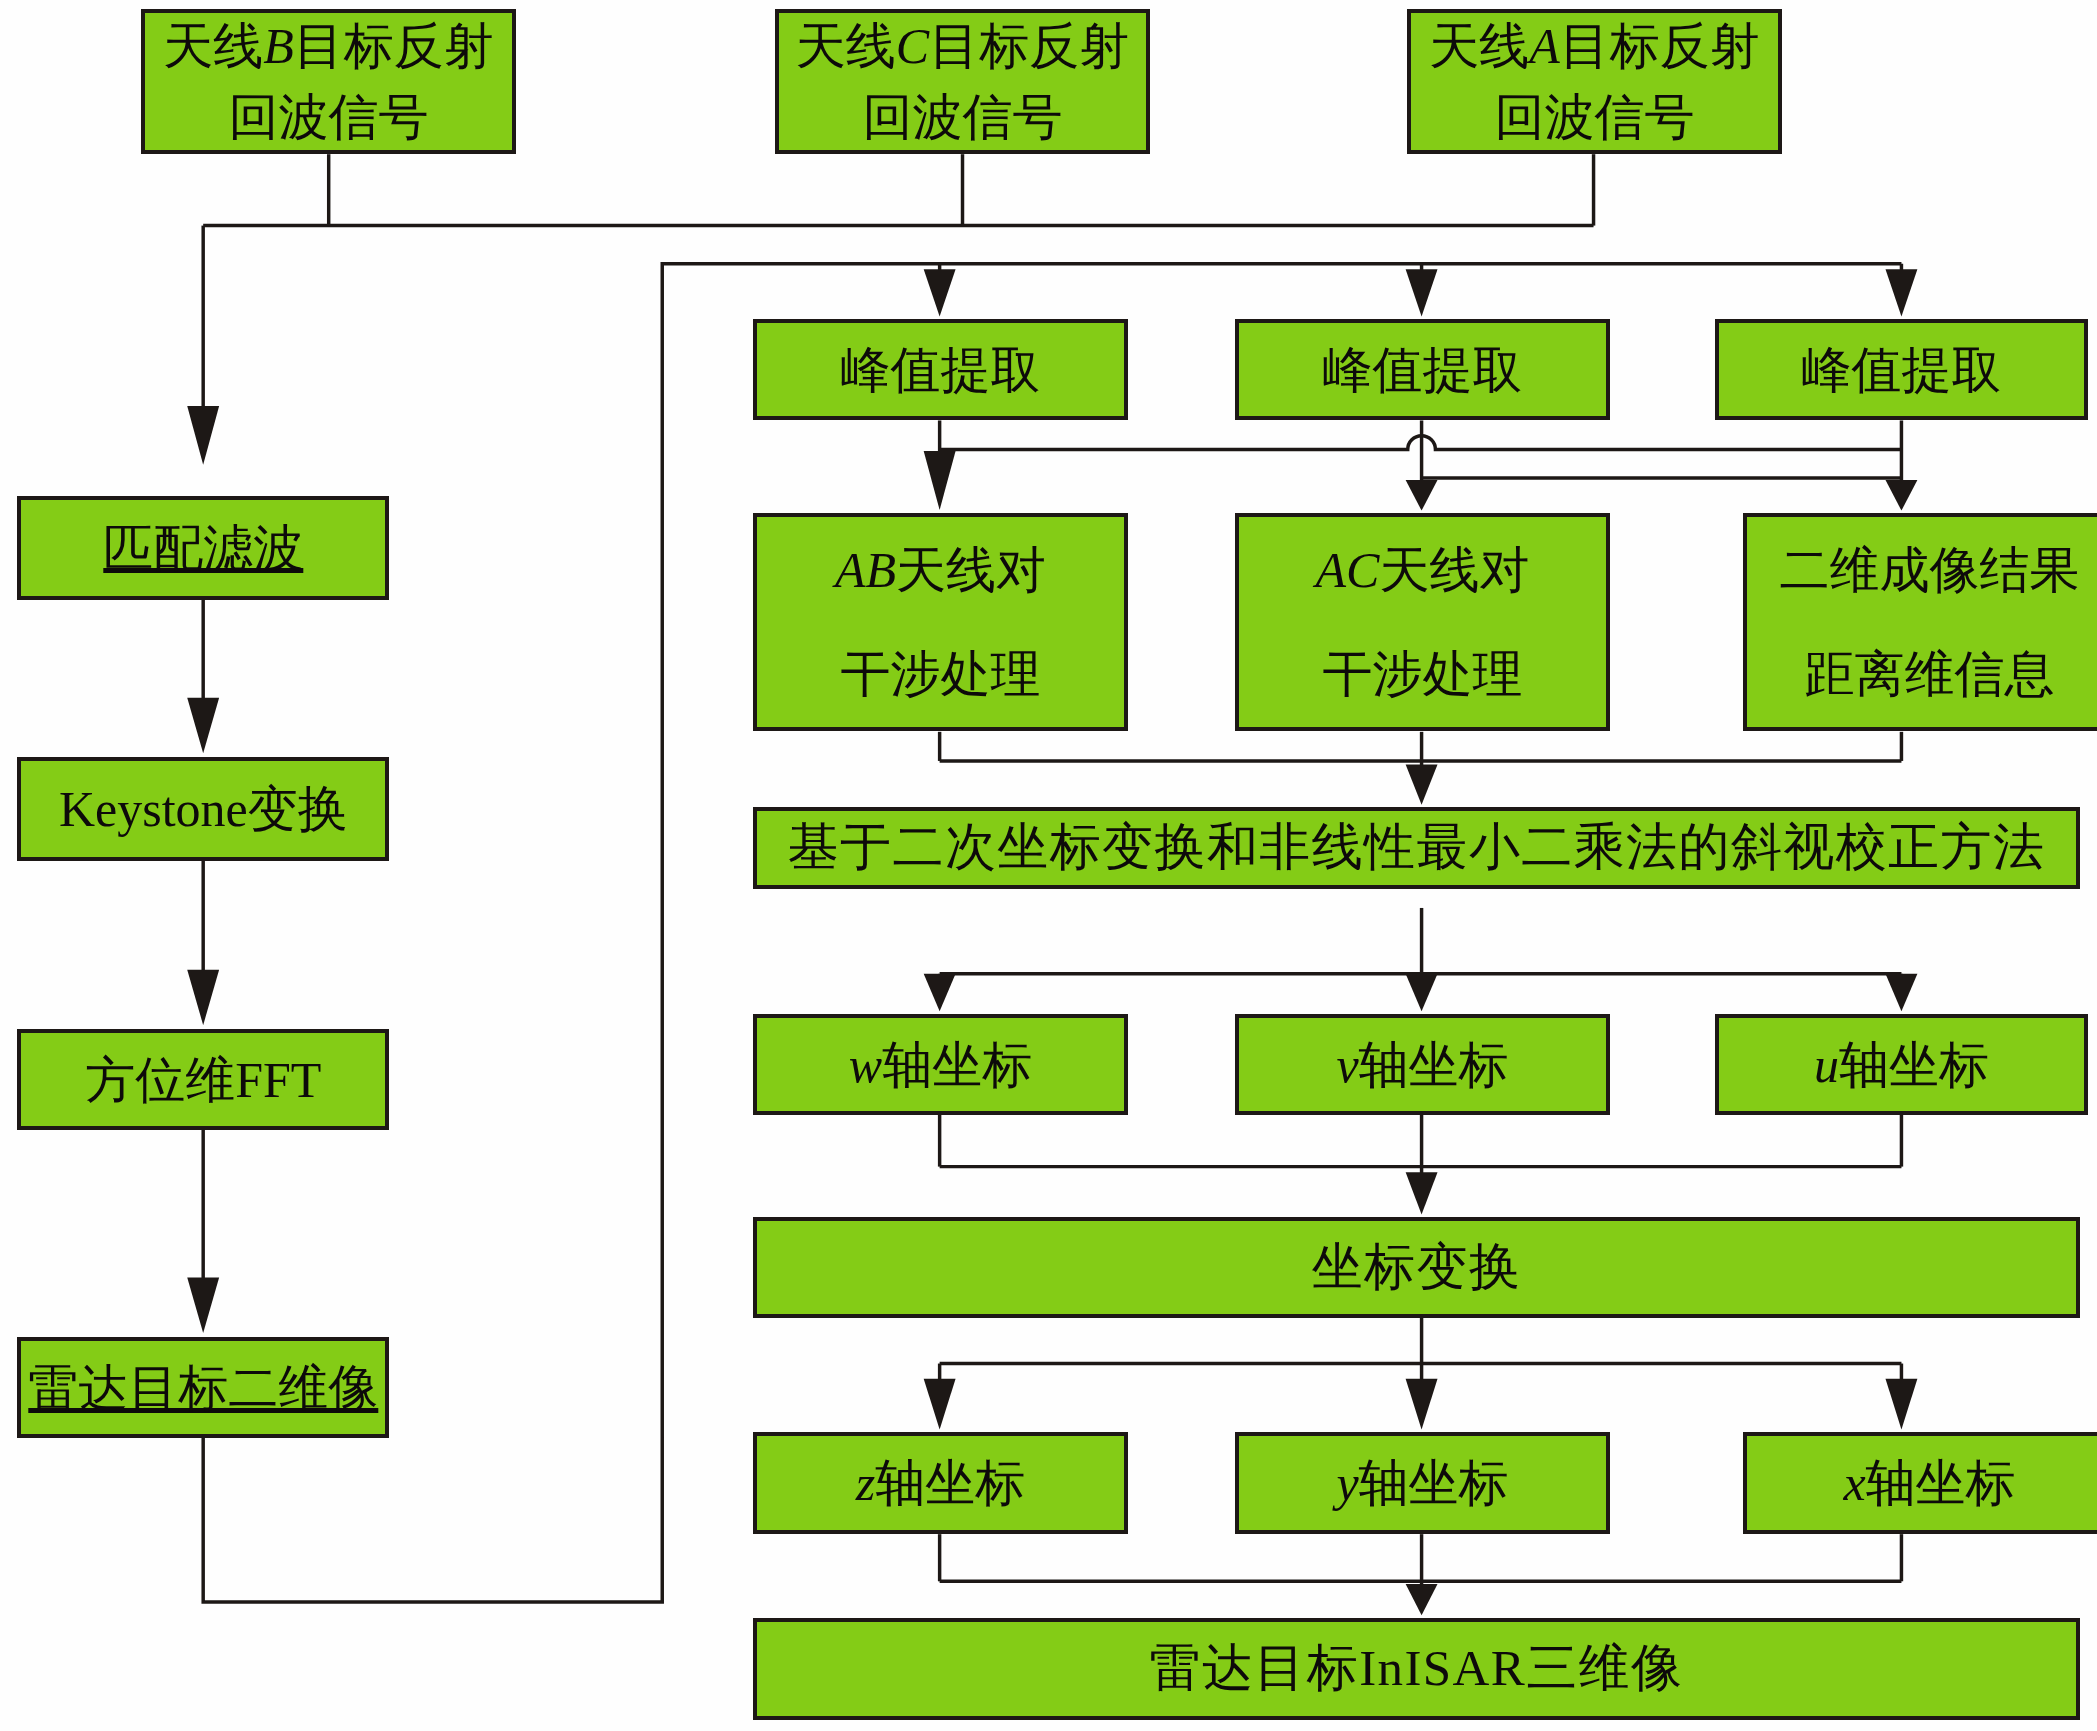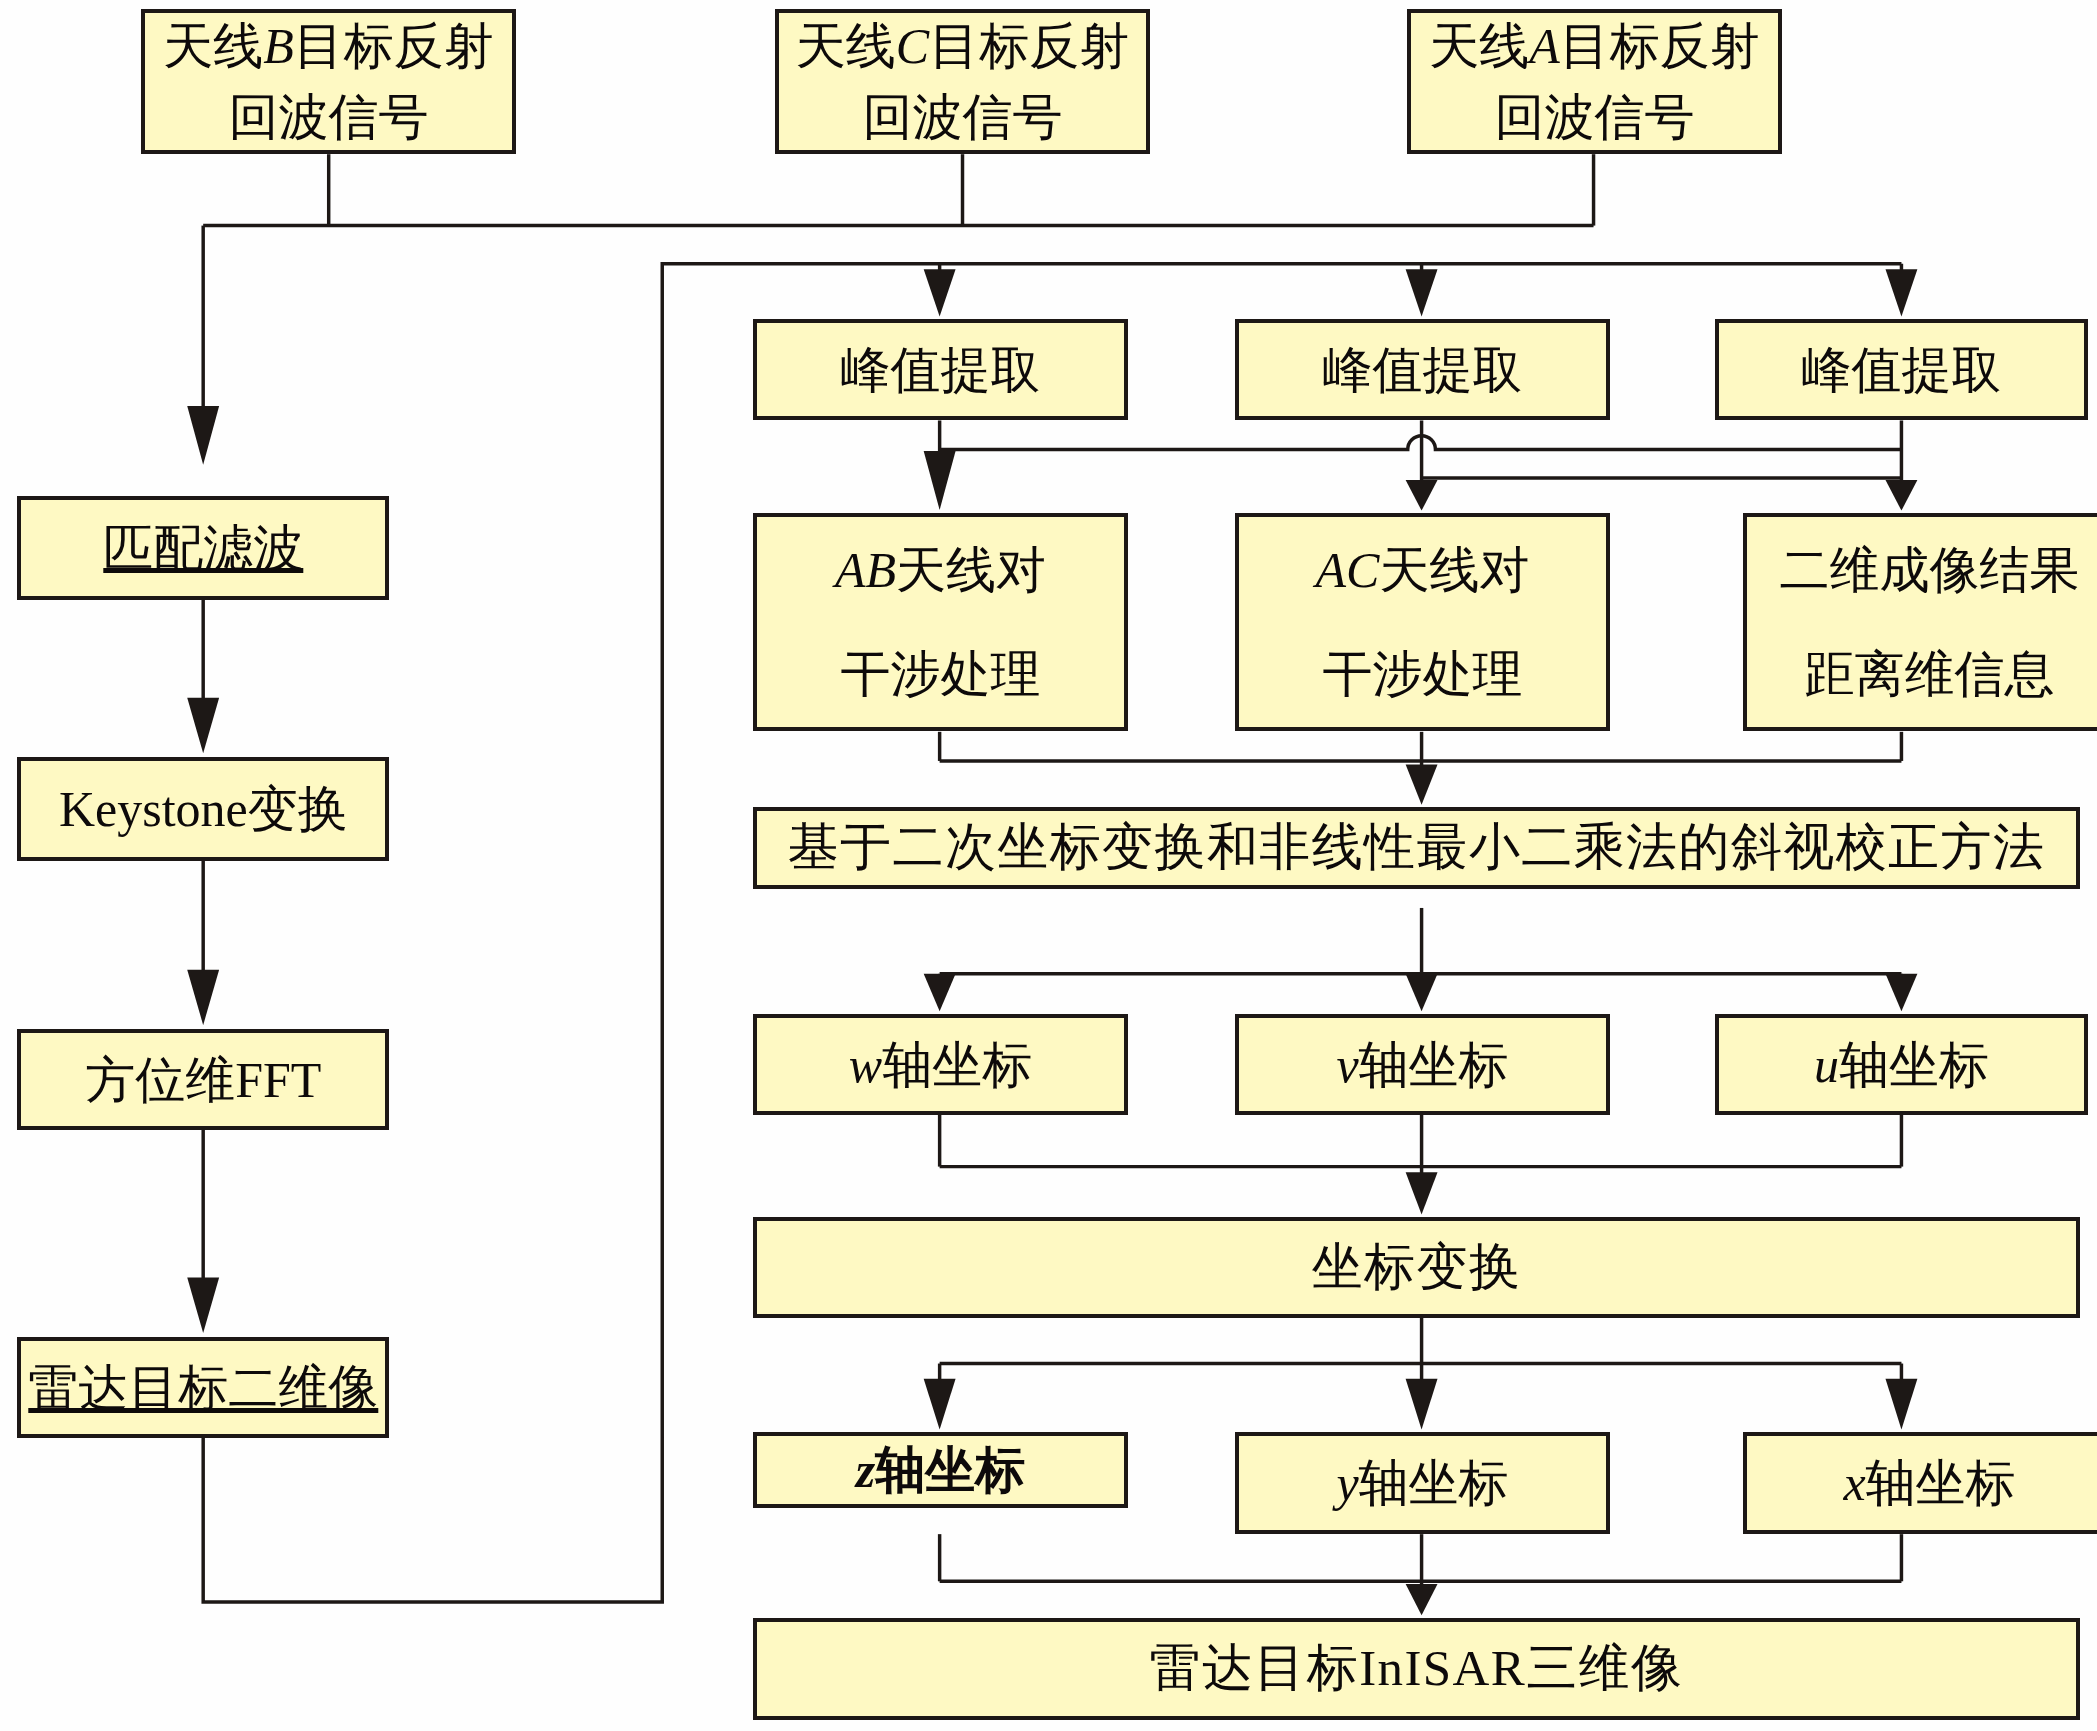--- a/index.html
+++ b/index.html
@@ -9,21 +9,21 @@
     background:#fefefe;
     font-family:"Liberation Serif","DejaVu Serif",serif;
     color:#0d0a0a;
     --ink:#1d1816;
   }
   #wires{position:absolute;left:0;top:0;width:2097px;height:1732px;}
   .node{
     position:absolute;
     box-sizing:border-box;
     border:4.2px solid var(--ink);
-    background:#fef9c3;
+    background:#84cc16;
     display:flex;flex-direction:column;
     align-items:center;justify-content:center;
     text-align:center;
     font-size:50px;
     line-height:1.4;
     white-space:pre-line;
     z-index:2;
   }
   .node i{font-style:italic;font-family:"Liberation Serif","DejaVu Serif",serif;}
   .wide{font-size:51px;letter-spacing:1.4px;}
@@ -41,21 +41,21 @@
   .n-peak2   {left:1235px; top:319px;  width:375px;  height:101px;}
   .n-peak3   {left:1715px; top:319px;  width:373px;  height:101px;}
   .n-ab      {left:753px; top:513px;  width:375px;  height:218px;}
   .n-ac      {left:1235px; top:513px;  width:375px;  height:218px;}
   .n-range   {left:1715px; top:513px;  width:373px;  height:218px;margin-left:28px;}
   .n-squint  {left:753px; top:807px; width:1327px; height:82px;}
   .n-w       {left:753px; top:1014px; width:375px;  height:101px;}
   .n-v       {left:1235px; top:1014px; width:375px;  height:101px;text-align:right;}
   .n-u       {left:1715px; top:1014px; width:373px;  height:101px;}
   .n-coord   {left:753px; top:1217px; width:1327px; height:101px;}
-  .n-z       {left:753px; top:1432px; width:375px;  height:76px;font-weight:bold;}
+  .n-z       {left:753px; top:1432px; width:375px;  height:102px;}
   .n-y       {left:1235px; top:1432px; width:375px;  height:102px;}
   .n-x       {left:1715px; top:1432px; width:373px;  height:102px;margin-left:28px;}
   .n-final   {left:753px; top:1618px; width:1327px; height:102px;}
   .edge{stroke:var(--ink);stroke-width:5px;fill:none;}
   .head{fill:var(--ink);stroke:none;}
 </style>
 </head>
 <body>
 
 <div id="canvas" style="--ink: #1d1816;">

